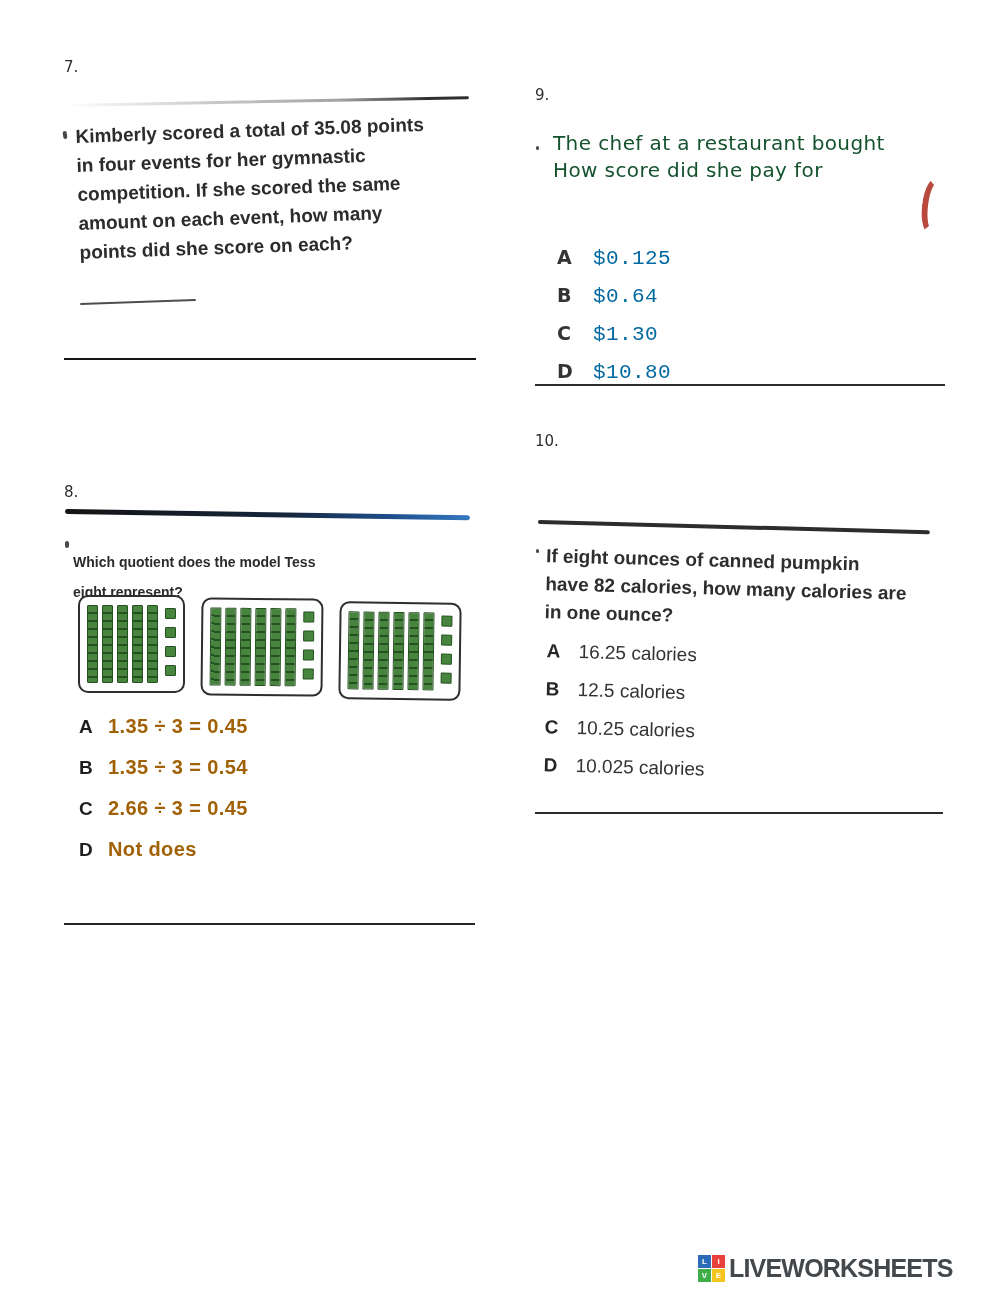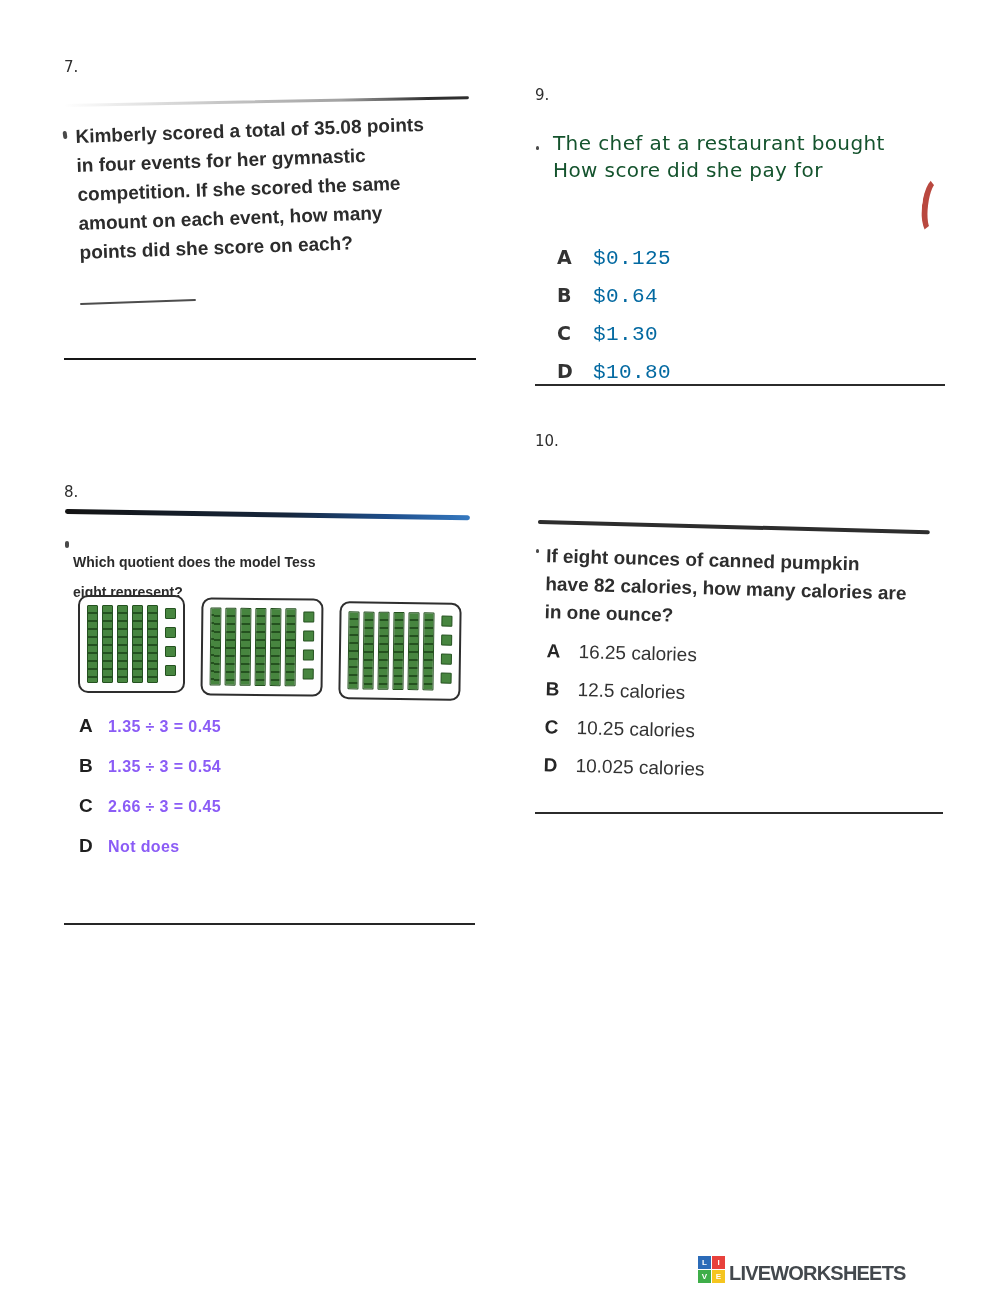--- a/index.html
+++ b/index.html
@@ -87,39 +87,39 @@
   .rods { display:flex; gap:4px; }
   .rod {
     width:11px; height:78px; border:1px solid #24511f; border-radius:1px;
     background:repeating-linear-gradient(to bottom, #47853f 0px, #47853f 6px, #24511f 6px, #24511f 8px);
   }
   .cubes { display:flex; flex-direction:column; gap:8px; margin-left:7px; margin-top:3px; }
   .cube { width:11px; height:11px; background:#47853f; border:1.5px solid #24511f; border-radius:1px; }
   .q8 .opts { position:absolute; left:15px; top:232px; display:flex; flex-direction:column; gap:18px; }
   .q8 .opt { display:flex; gap:13px; align-items:baseline; }
   .q8 .opt .letter { font-weight:bold; font-size:19px; width:16px; color:#1f1f1f; }
-  .q8 .opt .val { font-weight:bold; font-size:16px; color:#8b5cf6; letter-spacing:0.4px; }
+  .q8 .opt .val { font-weight:bold; font-size:20px; color:#a16207; letter-spacing:0.4px; }
   .q8 .divider { position:absolute; left:0; top:440px; width:411px; height:1.6px; background:#262626; }
 
   
   .cutmark { position:absolute; background:#4a4a4a; border-radius:2px; }
 
   
   .footer { position:absolute; left:698px; top:1254px; display:flex; align-items:center; gap:4px; }
   .logo-grid { display:grid; grid-template-columns:13px 13px; grid-template-rows:13px 13px; gap:1px; }
   .tile {
     display:flex; align-items:center; justify-content:center;
     color:#fff; font-weight:bold; font-size:8px; font-family:"Liberation Sans", sans-serif;
   }
   .tile:nth-child(1) { background:#2b6bb8; }
   .tile:nth-child(2) { background:#e8413c; }
   .tile:nth-child(3) { background:#3fae49; }
   .tile:nth-child(4) { background:#f5c51f; }
   .brand-text {
-    font-weight:bold; font-size:20px; letter-spacing:-0.8px; color:#43484d;margin-top:8px;
+    font-weight:bold; font-size:25px; letter-spacing:-0.8px; color:#43484d;
   }
 </style>
 </head>
 <body>
 
 <div class="page">
 
   <section class="q7">
     <div class="qnum">7.</div>
     <div class="scan-top"></div>

